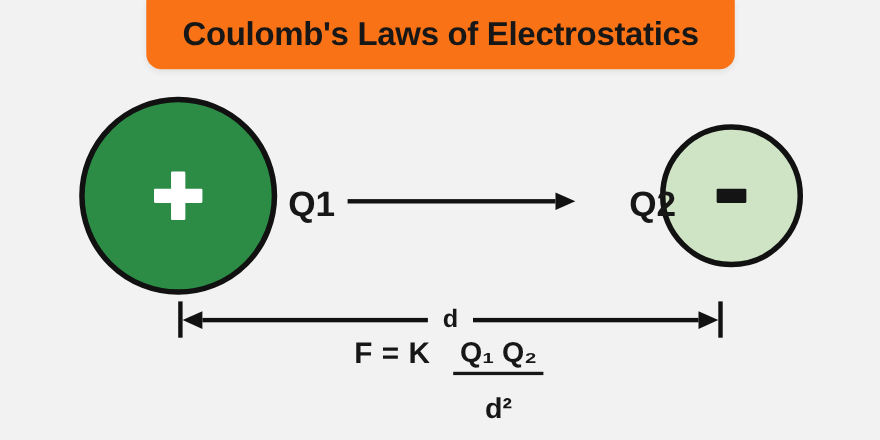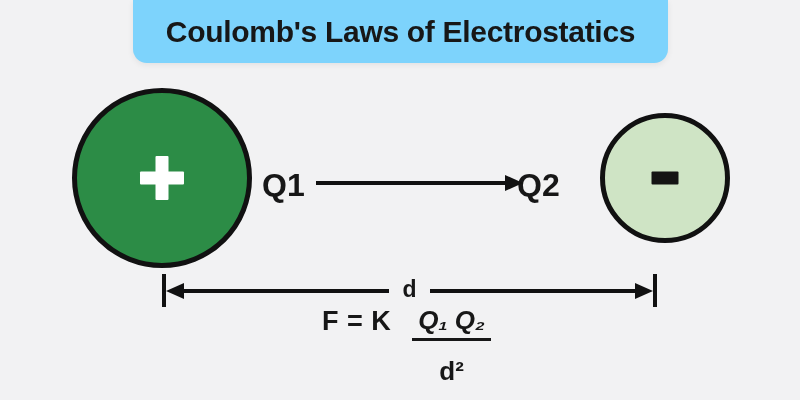--- a/index.html
+++ b/index.html
@@ -7,21 +7,21 @@
   body { font-family:"Liberation Sans","DejaVu Sans",sans-serif; }
 
   .canvas {
     position:relative; width:800px; height:400px;
     background:#f2f2f3; overflow:hidden; color:#171717;
   }
 
   
   .title-card {
     position:absolute; left:133px; top:0; width:535px; height:63px;
-    background:#7dd3fc; border-radius:0 0 14px 14px;
+    background:#f97316; border-radius:0 0 14px 14px;
     box-shadow:0 2px 6px rgba(0,0,0,0.07);
     display:flex; align-items:center; justify-content:center;
   }
   .title-card h1 {
     font-size:30px; font-weight:bold; letter-spacing:-0.3px; color:#171717;
   }
 
   
   .charge { position:absolute; border:5px solid #111111; border-radius:50%; }
   .charge-pos { left:72px; top:88px; width:180px; height:180px; background:#2c8c46; }
@@ -36,21 +36,21 @@
   .plus-icon .bar-v { width:13px; height:44px; }
 
   .minus-icon {
     position:absolute; left:50%; top:50%; transform:translate(-50%,-50%);
     width:27px; height:13px; background:#141414; border-radius:1px;
   }
 
   
   .charge-label { position:absolute; font-size:32px; font-weight:bold; line-height:1.1; }
   .q1-label { left:262px; top:168px; }
-  .q2-label { left:517px; top:168px; }
+  .q2-label { left:572px; top:168px; }
 
   
   .force-arrow {
     position:absolute; left:316px; top:175px; width:207px; height:16px;
     display:flex; align-items:center;
   }
   .shaft { flex:1; height:4px; background:#111111; }
   .arrowhead-right {
     width:0; height:0;
     border-left:18px solid #111111;
@@ -73,21 +73,21 @@
     transform:translateY(-1px);
   }
 
   
   .formula {
     position:absolute; left:322px; top:306px;
     display:flex; align-items:flex-start; gap:21px; font-weight:bold;
   }
   .formula-prefix { font-size:27px; letter-spacing:0.5px; }
   .frac { display:flex; flex-direction:column; align-items:center; }
-  .frac .num { font-size:26px; line-height:1.15; padding:0 6px 2px;font-style:italic; }
+  .frac .num { font-size:26px; line-height:1.15; padding:0 6px 2px; }
   .frac .bar { height:3px; background:#171717; align-self:stretch; }
   .frac .den { font-size:26px; line-height:1.15; padding-top:16px; }
 </style>
 </head>
 <body>
 
 <div class="canvas">
 
   <div class="title-card">
     <h1>Coulomb's Laws of Electrostatics</h1>

